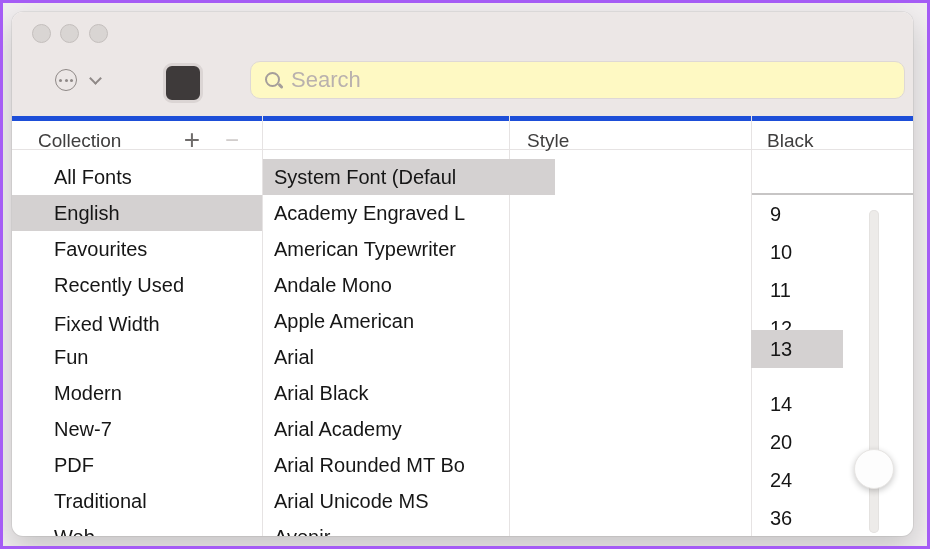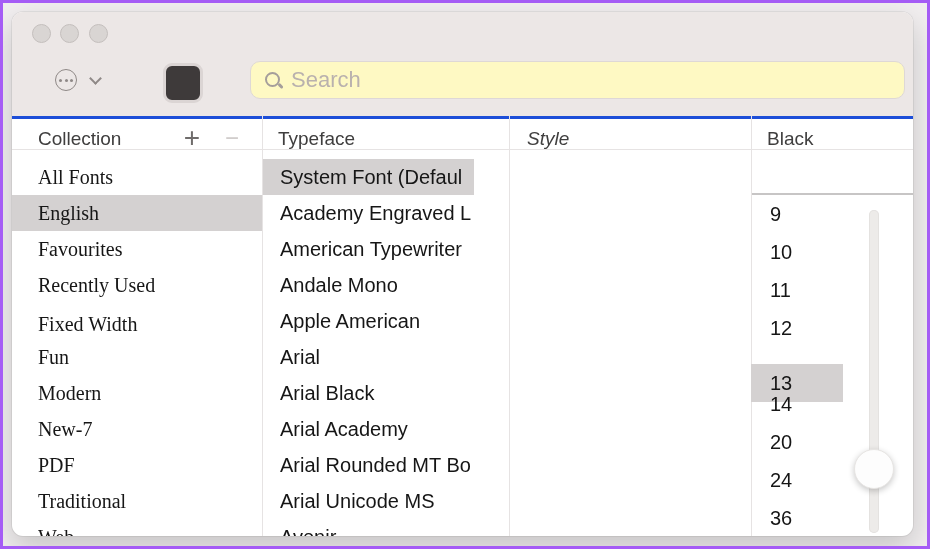--- a/index.html
+++ b/index.html
@@ -39,38 +39,38 @@
   .search-icon { position:relative; width:16px; height:16px; margin:0 10px 0 14px; }
   .search-icon::before { content:""; position:absolute; left:0; top:0; width:11px; height:11px;
       border:2px solid #a59e9b; border-radius:50%; }
   .search-icon::after { content:""; position:absolute; left:12px; top:12px; width:2.5px; height:6px;
       background:#a59e9b; border-radius:2px; transform:rotate(-45deg); transform-origin:top center; }
   .search-input { flex:1; border:none; outline:none; background:transparent;
       font-family:"Liberation Sans", sans-serif; font-size:22px; color:#3a3a3a; height:34px; }
   .search-input::placeholder { color:#b9b1ae; }
   
   .header-row { position:absolute; left:0; top:104px; width:100%; height:34px; background:#fff;
-      border-top:3px solid #1d4ed8; border-bottom:1px solid #e6e3e3;
+      border-top:5px solid #1d4ed8; border-bottom:1px solid #e6e3e3;
       font-size:19px; color:#3f3e3e; }
   .hdr-label { position:absolute; top:0; line-height:40px; }
   .hdr-collection { left:26px; } .hdr-typeface { left:266px; }
-  .hdr-style { left:515px;font-style:italic; } .hdr-size { left:755px; }
+  .hdr-style { left:515px; } .hdr-size { left:755px; }
   .hdr-btn { position:absolute; top:0; height:40px; line-height:38px; text-align:center;
       font-size:28px; font-weight:300; }
   .btn-add { left:166px; width:28px; color:#6f6c6b; }
   .btn-remove { left:206px; width:28px; color:#cfcbca; font-size:24px; }
   
   .vline { position:absolute; top:104px; bottom:0; width:1px; background:#e6e3e3; }
   .vl-1 { left:250px; } .vl-2 { left:497px; } .vl-3 { left:739px; }
   
   .row { position:absolute; height:36px; line-height:36px; font-size:20px; color:#161616;
          white-space:nowrap; overflow:hidden; }
   .row.selected { background:#d4d1d1; }
-  .col-collection .row { left:0; width:250px; padding-left:26px;font-family:Liberation Serif, serif; }
-  .col-typeface .row { left:251px; width:211px; padding-left:17px; }
+  .col-collection .row { left:0; width:250px; padding-left:42px; }
+  .col-typeface .row { left:251px; width:292px; padding-left:11px; }
   
   .size-field { position:absolute; left:740px; top:147px; width:161px; height:34px; background:#fff; }
   .size-field-underline { position:absolute; left:740px; top:181px; width:161px; height:2px; background:#c7c5c5; }
   .col-size .row { left:739px; width:92px; padding-left:19px; height:38px; line-height:38px; }
   
   .size-slider-track { position:absolute; left:857px; top:198px; width:10px; height:323px;
       border-radius:5px; background:#edebe9; box-shadow:inset 0 0 0 1px #e4e2e0; }
   .size-slider-thumb { position:absolute; left:842px; top:437px; width:40px; height:40px;
       border-radius:50%; background:#fdfdfd; border:1px solid #e7e5e3;
       box-shadow:0 2px 6px rgba(0,0,0,.22); }
@@ -99,21 +99,20 @@
     <div class="search-field">
       <span class="search-icon"></span>
       <input class="search-input" type="text" placeholder="Search" style="">
     </div>
   </div>
 
   <div class="header-row">
     <span class="hdr-label hdr-collection">Collection</span>
     <span class="hdr-btn btn-add">+</span>
     <span class="hdr-btn btn-remove">−</span>
-    <span class="hdr-label hdr-typeface">Typeface</span>
     <span class="hdr-label hdr-style">Style</span>
     <span class="hdr-label hdr-size">Black</span>
   </div>
 
   <div class="vline vl-1"></div>
   <div class="vline vl-2"></div>
   <div class="vline vl-3"></div>
 
   <div class="col-collection">
     <div class="row" style="top:147px">All Fonts</div>
@@ -148,21 +147,21 @@
   <div class="size-field">
     
   </div>
   <div class="size-field-underline"></div>
 
   <div class="col-size">
     <div class="row" style="top:183px">9</div>
     <div class="row" style="top:221px">10</div>
     <div class="row" style="top:259px">11</div>
     <div class="row" style="top:297px">12</div>
-    <div class="row selected" style="top:352px">13</div>
+    <div class="row selected" style="top:318px">13</div>
     <div class="row" style="top:373px">14</div>
     <div class="row" style="top:411px">20</div>
     <div class="row" style="top:449px">24</div>
     <div class="row" style="top:487px">36</div>
   </div>
 
   <div class="size-slider-track"></div>
   <div class="size-slider-thumb"></div>
 
 </div>

